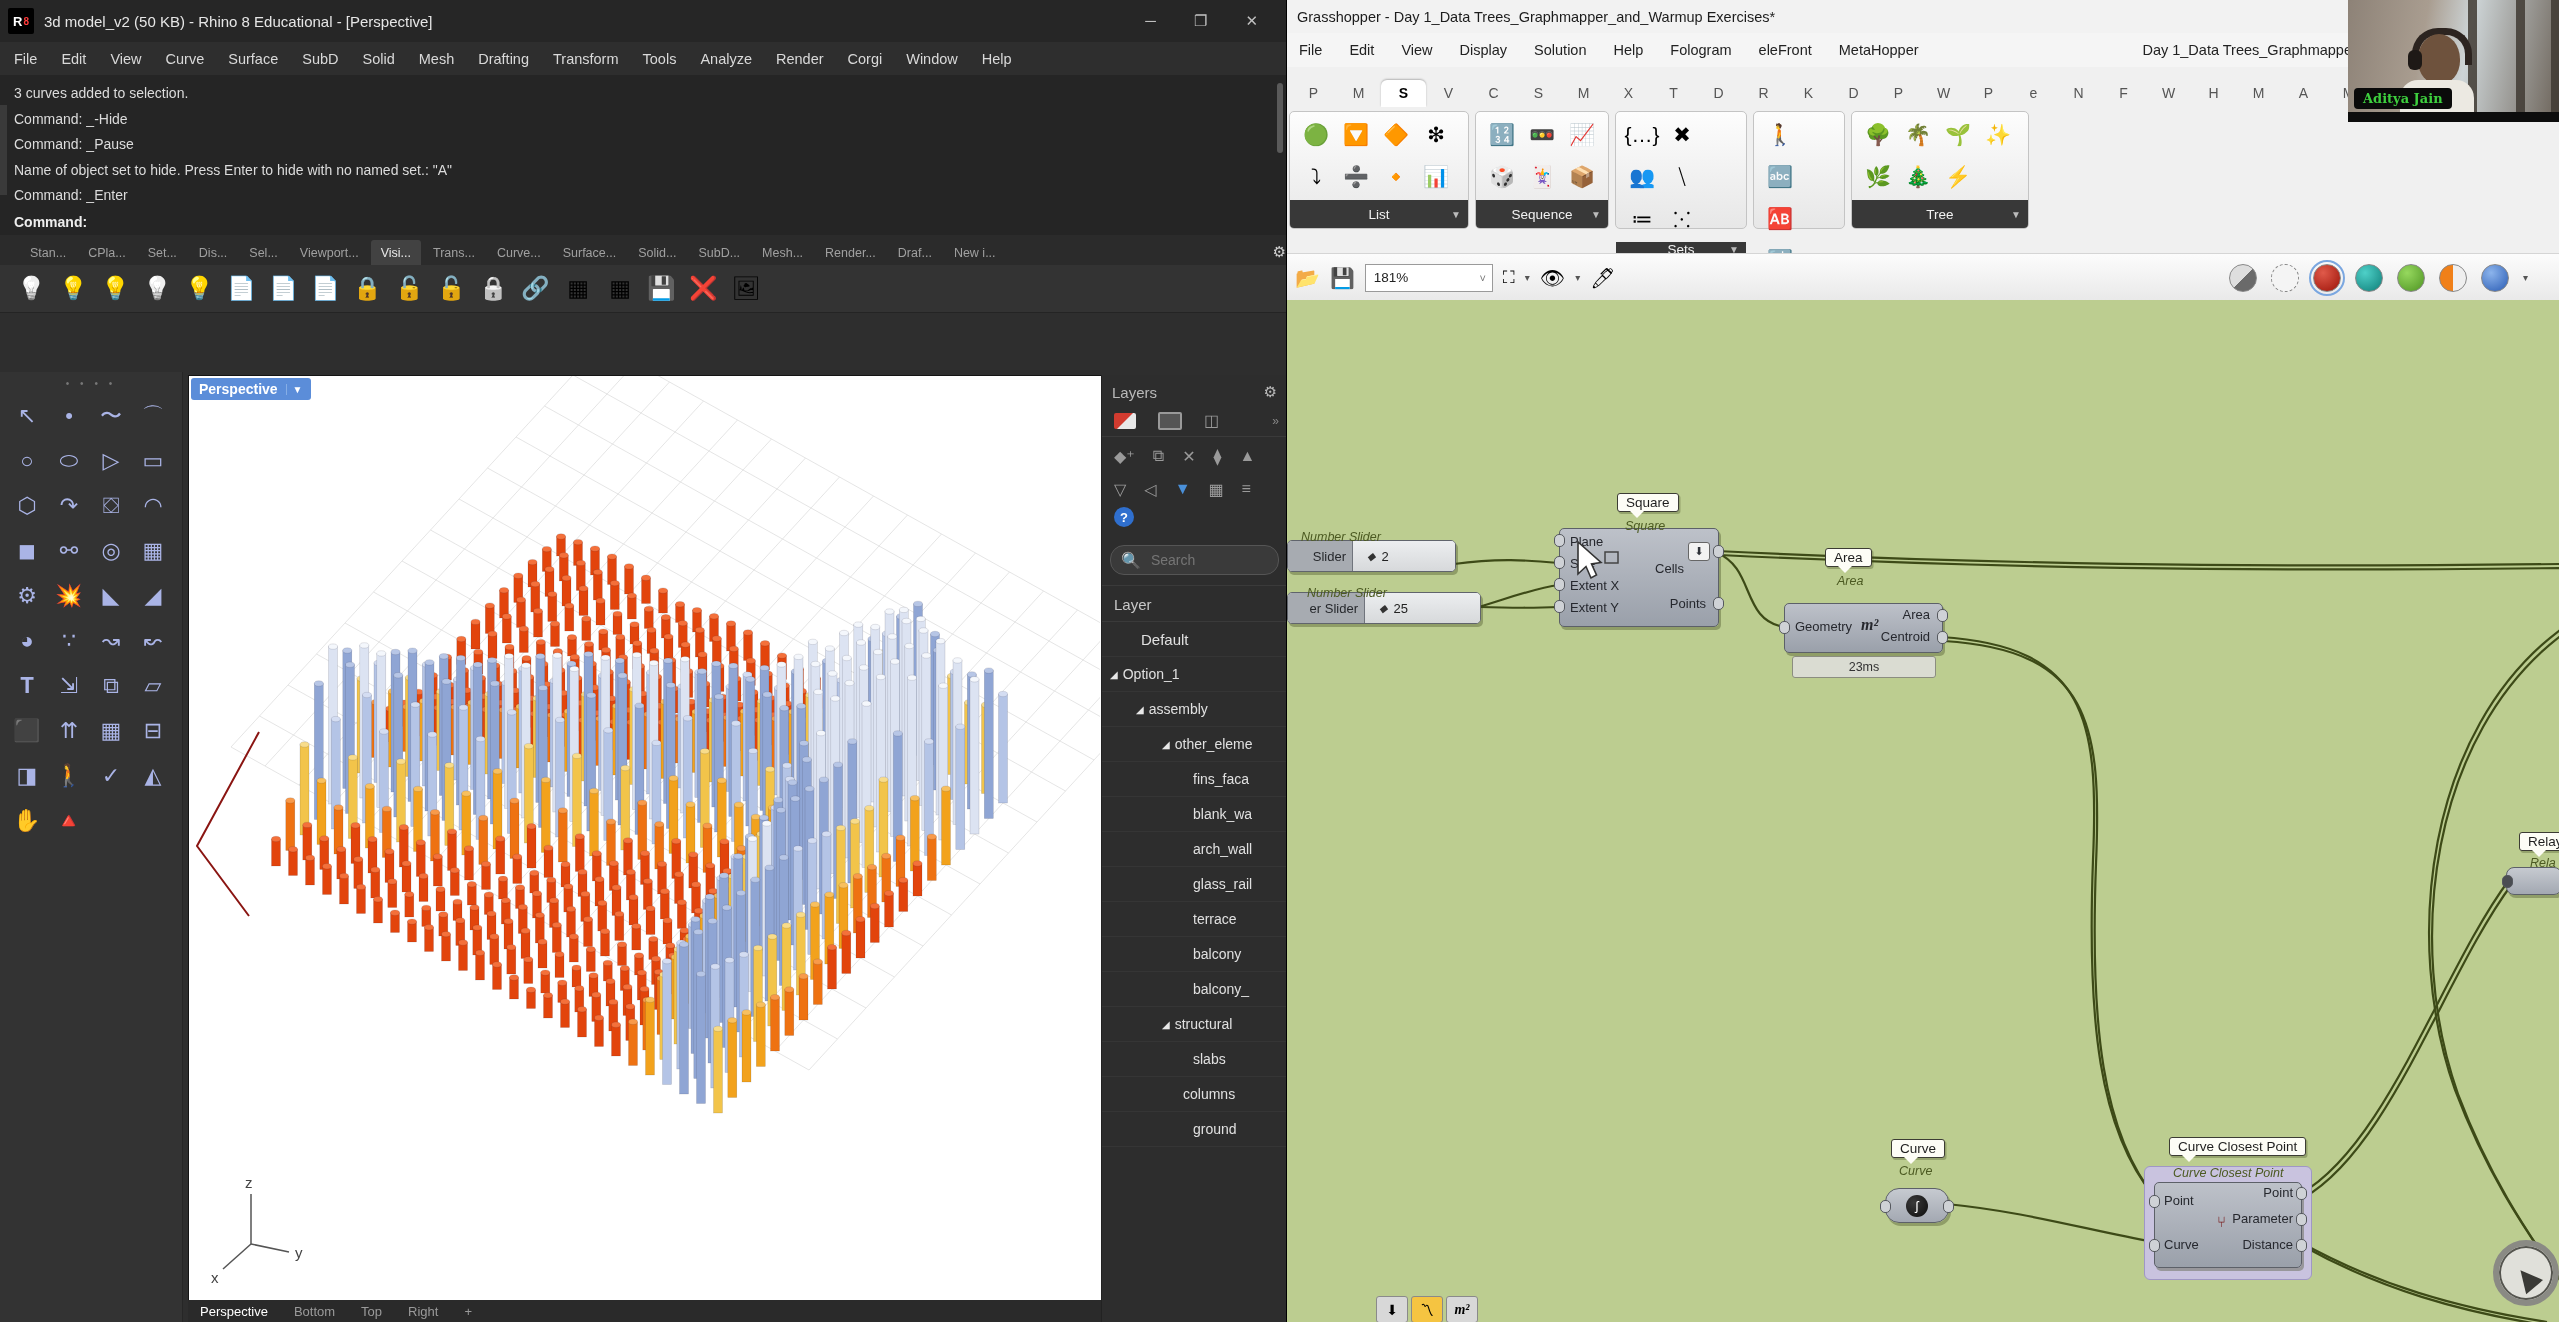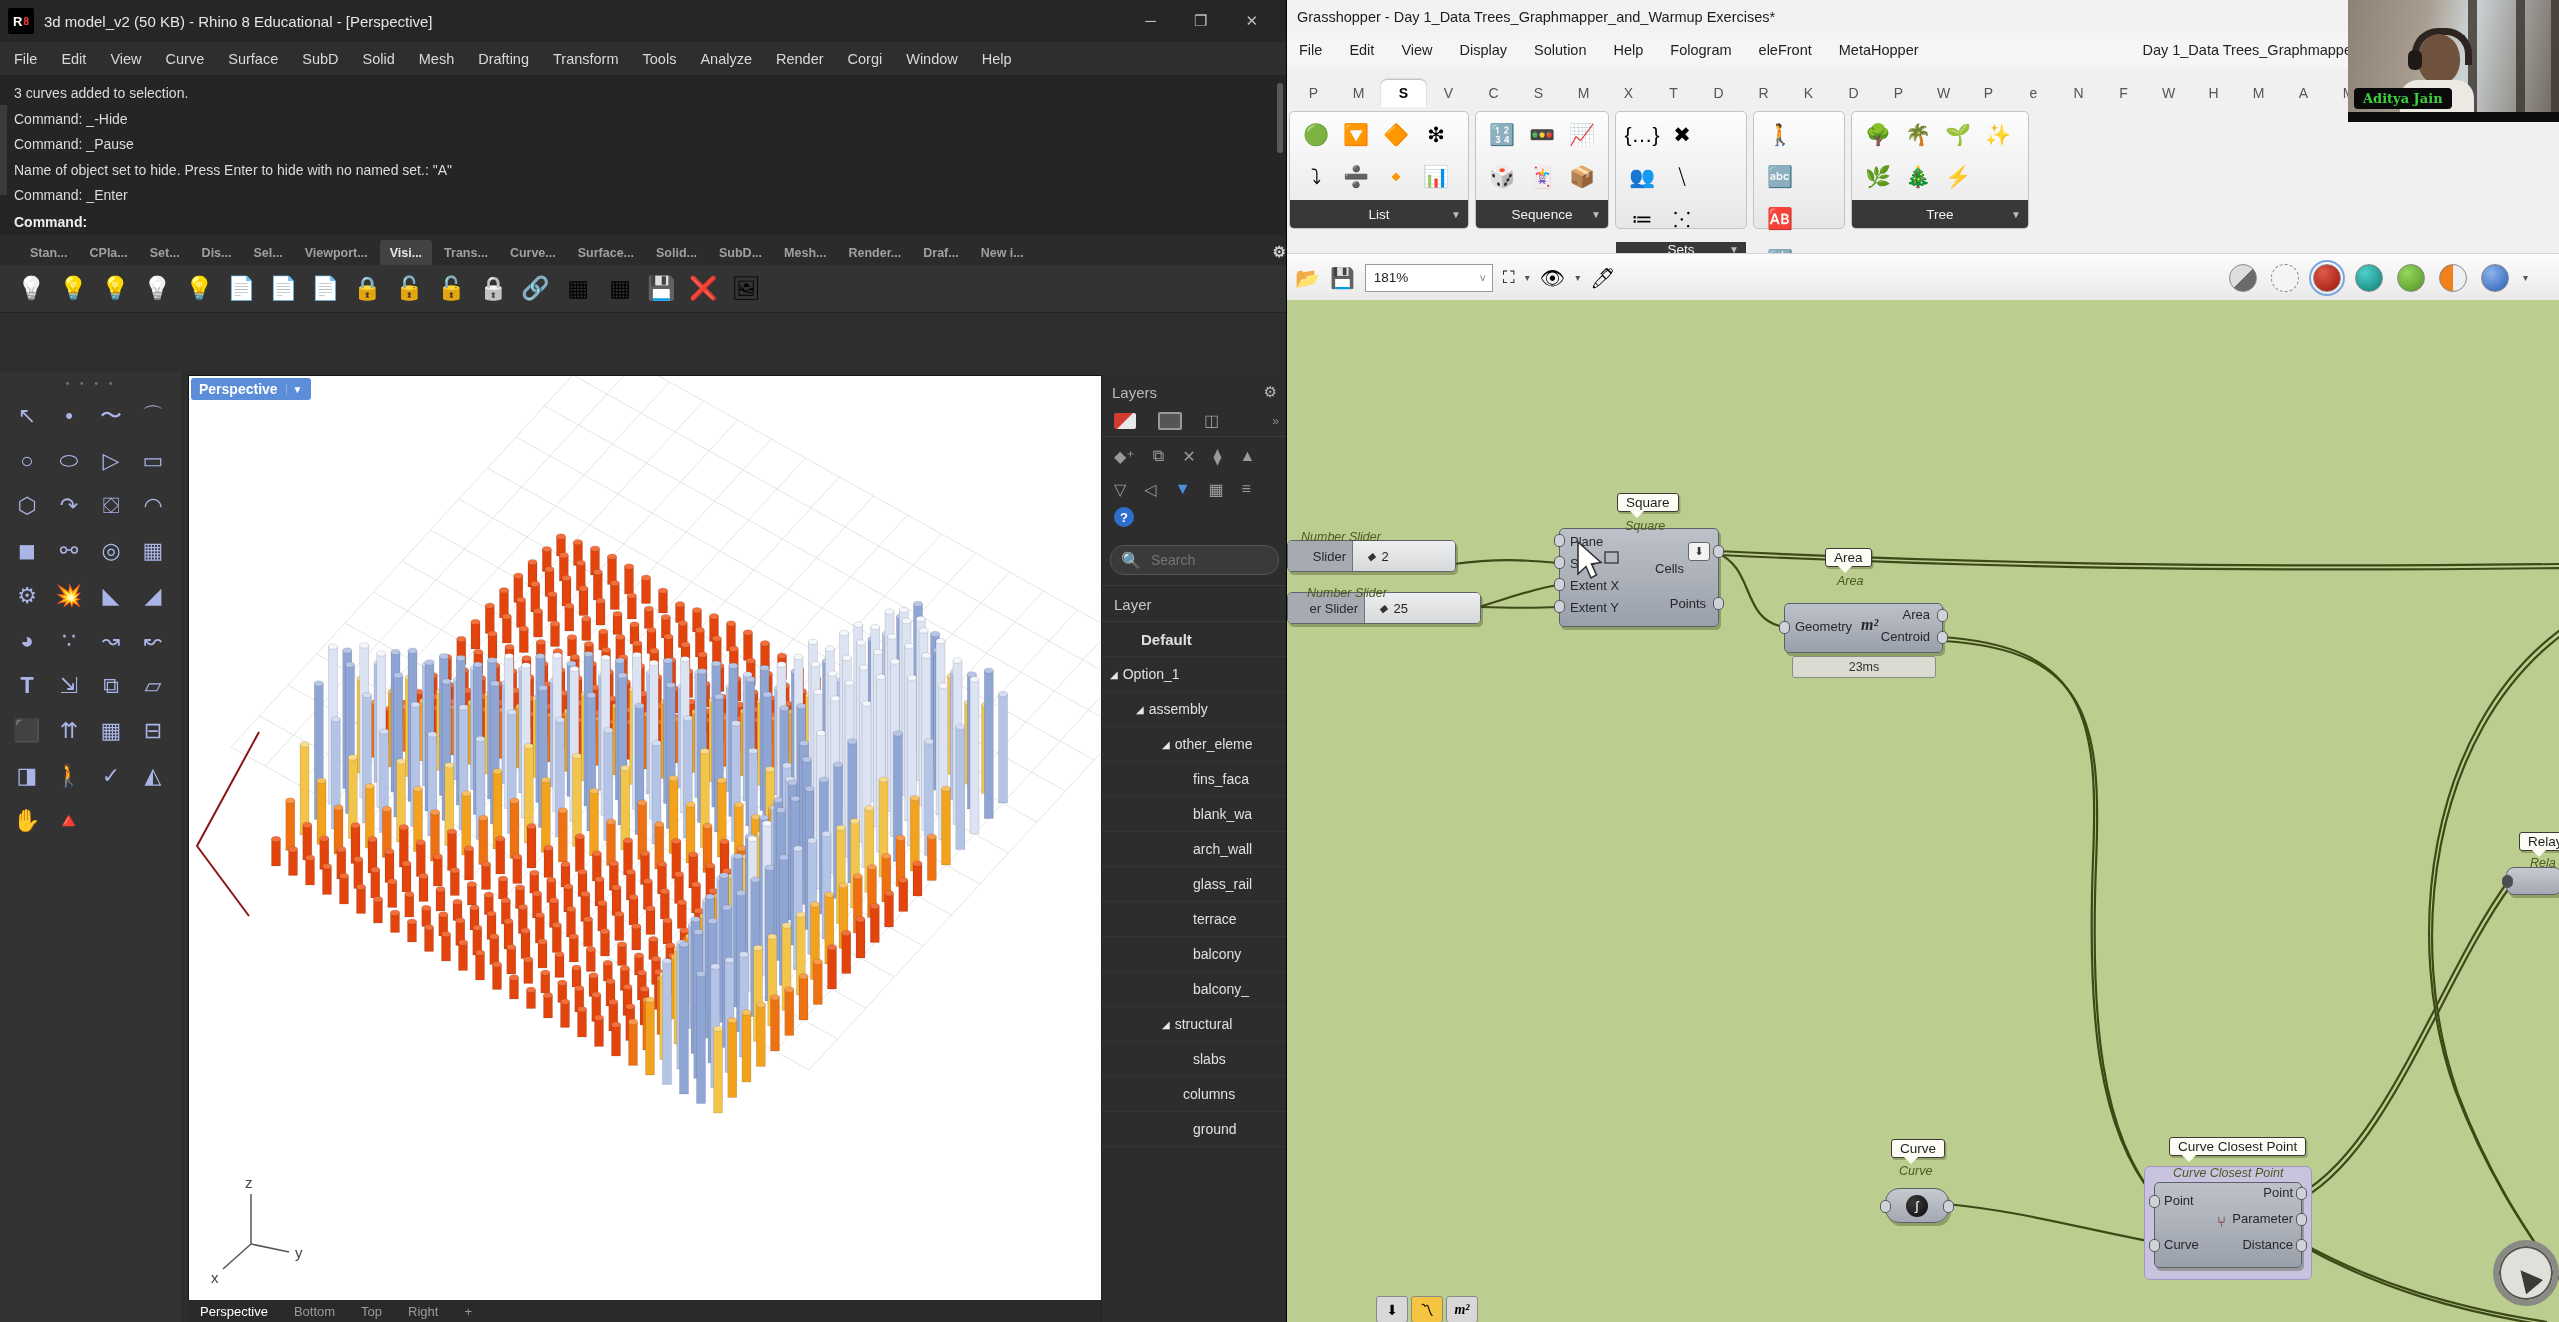--- a/index.html
+++ b/index.html
@@ -11,21 +11,21 @@
   .r-logo i{color:#ff3b3b;font-style:normal;font-size:10px;margin-left:1px;}
   .r-winbtns{margin-left:auto;display:flex;gap:38px;margin-right:28px;color:#c0c0c0;font-size:15px;}
   .r-winbtns span{cursor:default;}
   .r-menubar{position:absolute;left:0;top:42px;width:1286px;height:33px;background:#2e2e2e;display:flex;align-items:center;gap:24px;padding-left:14px;color:#d9d9d9;font-size:14.5px;border-bottom:1px solid #222;}
   .r-cmd{position:absolute;left:0;top:75px;width:1286px;height:160px;background:#252525;color:#dcdcdc;font-size:14px;padding:6px 0 0 0;border-bottom:1px solid #1a1a1a;}
   .r-cmd .grip{position:absolute;left:0;top:30px;width:7px;height:90px;background:#3a3a3a;}
   .r-cmd .line{padding-left:14px;line-height:25.5px;white-space:nowrap;}
   .r-cmd .prompt{padding-left:14px;line-height:27px;font-weight:bold;color:#eee;}
   .cmd-scroll{position:absolute;right:3px;top:8px;width:6px;height:70px;background:#5a5a5a;border-radius:3px;}
   .r-tabs{position:absolute;left:0;top:235px;width:1286px;height:30px;background:#2b2b2b;display:flex;align-items:flex-end;gap:2px;padding-left:20px;font-size:12.5px;color:#a0a0a0;border-bottom:1px solid #222;}
-  .r-tabs span{padding:6px 10px 5px;cursor:default;font-weight:bold;}
+  .r-tabs span{padding:6px 10px 5px;cursor:default;}
   .r-tabs span.active{background:#424242;color:#e8e8e8;border-radius:3px 3px 0 0;}
   .r-tabs .gear{margin-left:auto;margin-right:10px;color:#cfcfcf;font-size:15px;padding-bottom:4px;}
   .r-vistool{position:absolute;left:0;top:265px;width:1286px;height:47px;background:#333;display:flex;align-items:center;gap:10px;padding-left:16px;font-size:23px;border-bottom:1px solid #242424;}
   .r-vistool span{width:32px;text-align:center;}
   .r-vistool .dim{filter:grayscale(1) brightness(1.15);}
   
   .r-sidebar{position:absolute;left:0;top:372px;width:182px;height:950px;background:#333;border-right:1px solid #262626;}
   .r-sidebar .dots{color:#777;text-align:center;letter-spacing:4px;font-size:10px;padding:6px 0 4px;}
   .toolgrid{display:flex;flex-wrap:wrap;padding-left:6px;}
   .toolgrid span{width:42px;height:45px;display:flex;align-items:center;justify-content:center;font-size:22px;color:#aab4e6;}
@@ -45,21 +45,21 @@
   .lp-mat{color:#999;}
   .lp-more{margin-left:auto;margin-right:8px;color:#888;font-size:12px;}
   .lp-icons{display:flex;flex-wrap:wrap;gap:14px 18px;padding:10px 12px 4px;font-size:16px;color:#9a9a9a;}
   .lp-icons .blue{color:#4a90d9;}
   .lp-help{padding:4px 12px 8px;}
   .lp-help b{display:inline-flex;width:20px;height:20px;border-radius:50%;background:#2f6fce;color:#fff;align-items:center;justify-content:center;font-size:13px;}
   .lp-search{margin:10px 8px;background:#3a3a3a;border:1px solid #555;border-radius:14px;height:28px;display:flex;align-items:center;padding:0 10px;gap:8px;}
   .lp-search input{background:transparent;border:none;outline:none;color:#bbb;font-size:14px;width:120px;font-family:"Liberation Sans",sans-serif;}
   .lp-colhead{padding:10px 12px 8px;font-size:15px;color:#c7c7c7;border-top:1px solid #3a3a3a;border-bottom:1px solid #3a3a3a;}
   .lrow{height:34px;display:flex;align-items:center;font-size:14px;color:#e0e0e0;border-bottom:1px solid #353535;white-space:nowrap;overflow:hidden;}
-  .lrow.bold .lname{font-weight:bold;font-size:15px;}
+  .lrow.bold .lname{font-weight:normal;font-size:15px;}
   .larrow{display:inline-block;min-width:0;color:#e8e8e8;font-size:10px;margin-right:5px;}
   
   #gh{position:absolute;left:1286px;top:0;width:1273px;height:1322px;background:#f0f0f0;border-left:1px solid #000;}
   .g-title{position:absolute;left:0;top:0;width:1273px;height:33px;background:#f2f2f2;border-bottom:1px solid #d9d9d9;display:flex;align-items:center;padding-left:10px;font-size:14.5px;color:#1c1c1c;}
   .g-menu{position:absolute;left:0;top:33px;width:1273px;height:34px;display:flex;align-items:center;gap:27px;padding-left:12px;font-size:14.5px;color:#222;background:#f5f5f5;}
   .g-filetab{margin-left:auto;margin-right:220px;white-space:nowrap;overflow:hidden;max-width:260px;}
   .g-cats{position:absolute;left:0;top:67px;width:1273px;height:40px;display:flex;align-items:flex-end;padding-left:4px;font-size:14px;color:#555;background:#f0f0f0;}
   .g-cats span{width:45px;text-align:center;padding-bottom:6px;}
   .g-cats span.active{background:#fff;border-radius:6px 6px 0 0;box-shadow:0 -1px 2px rgba(0,0,0,.25);color:#000;font-weight:bold;padding-top:5px;}
   .g-toolbar{position:absolute;left:0;top:107px;width:1273px;height:125px;background:#f0f0f0;display:flex;gap:6px;padding-left:2px;}

